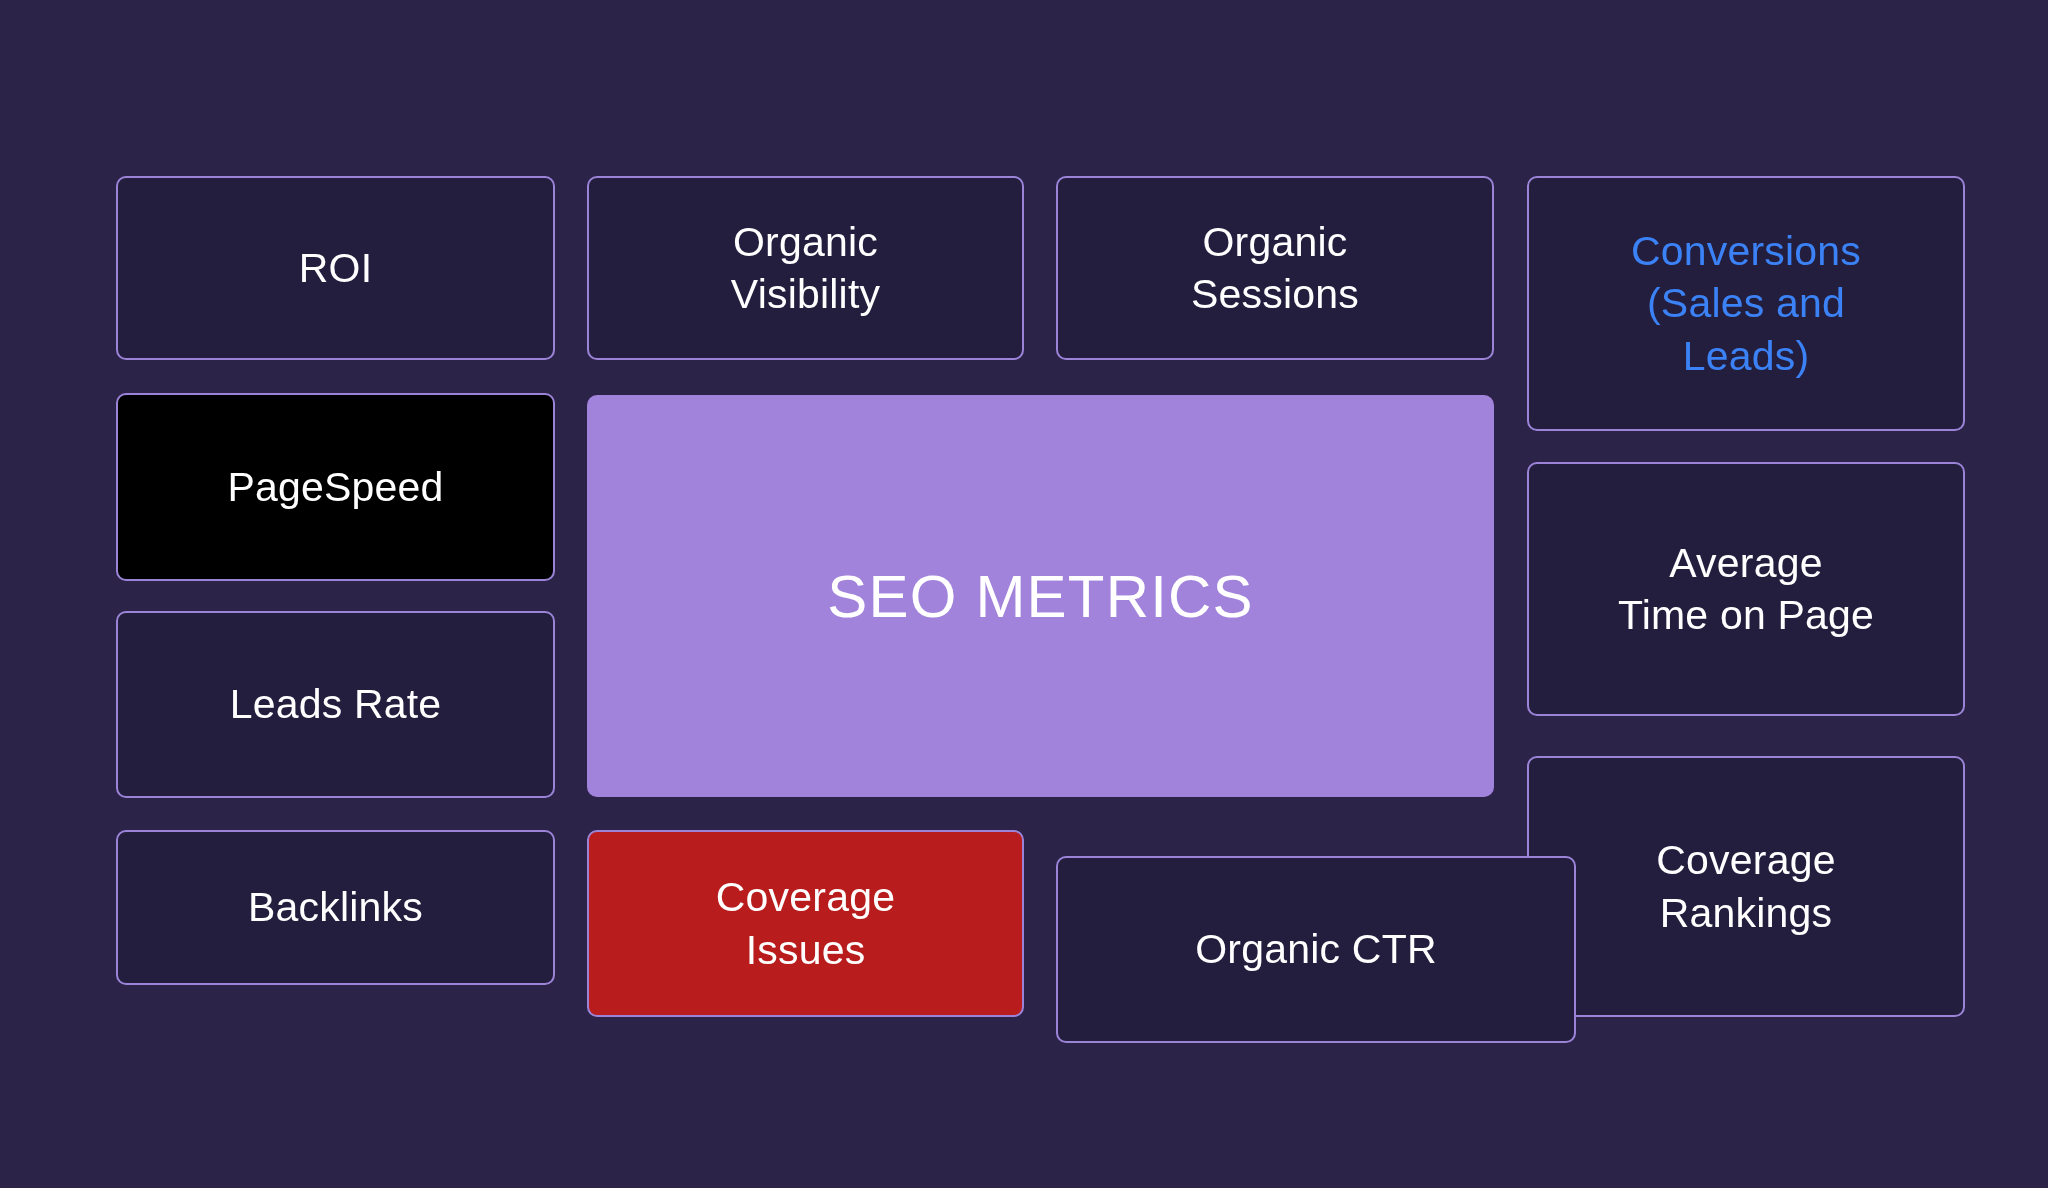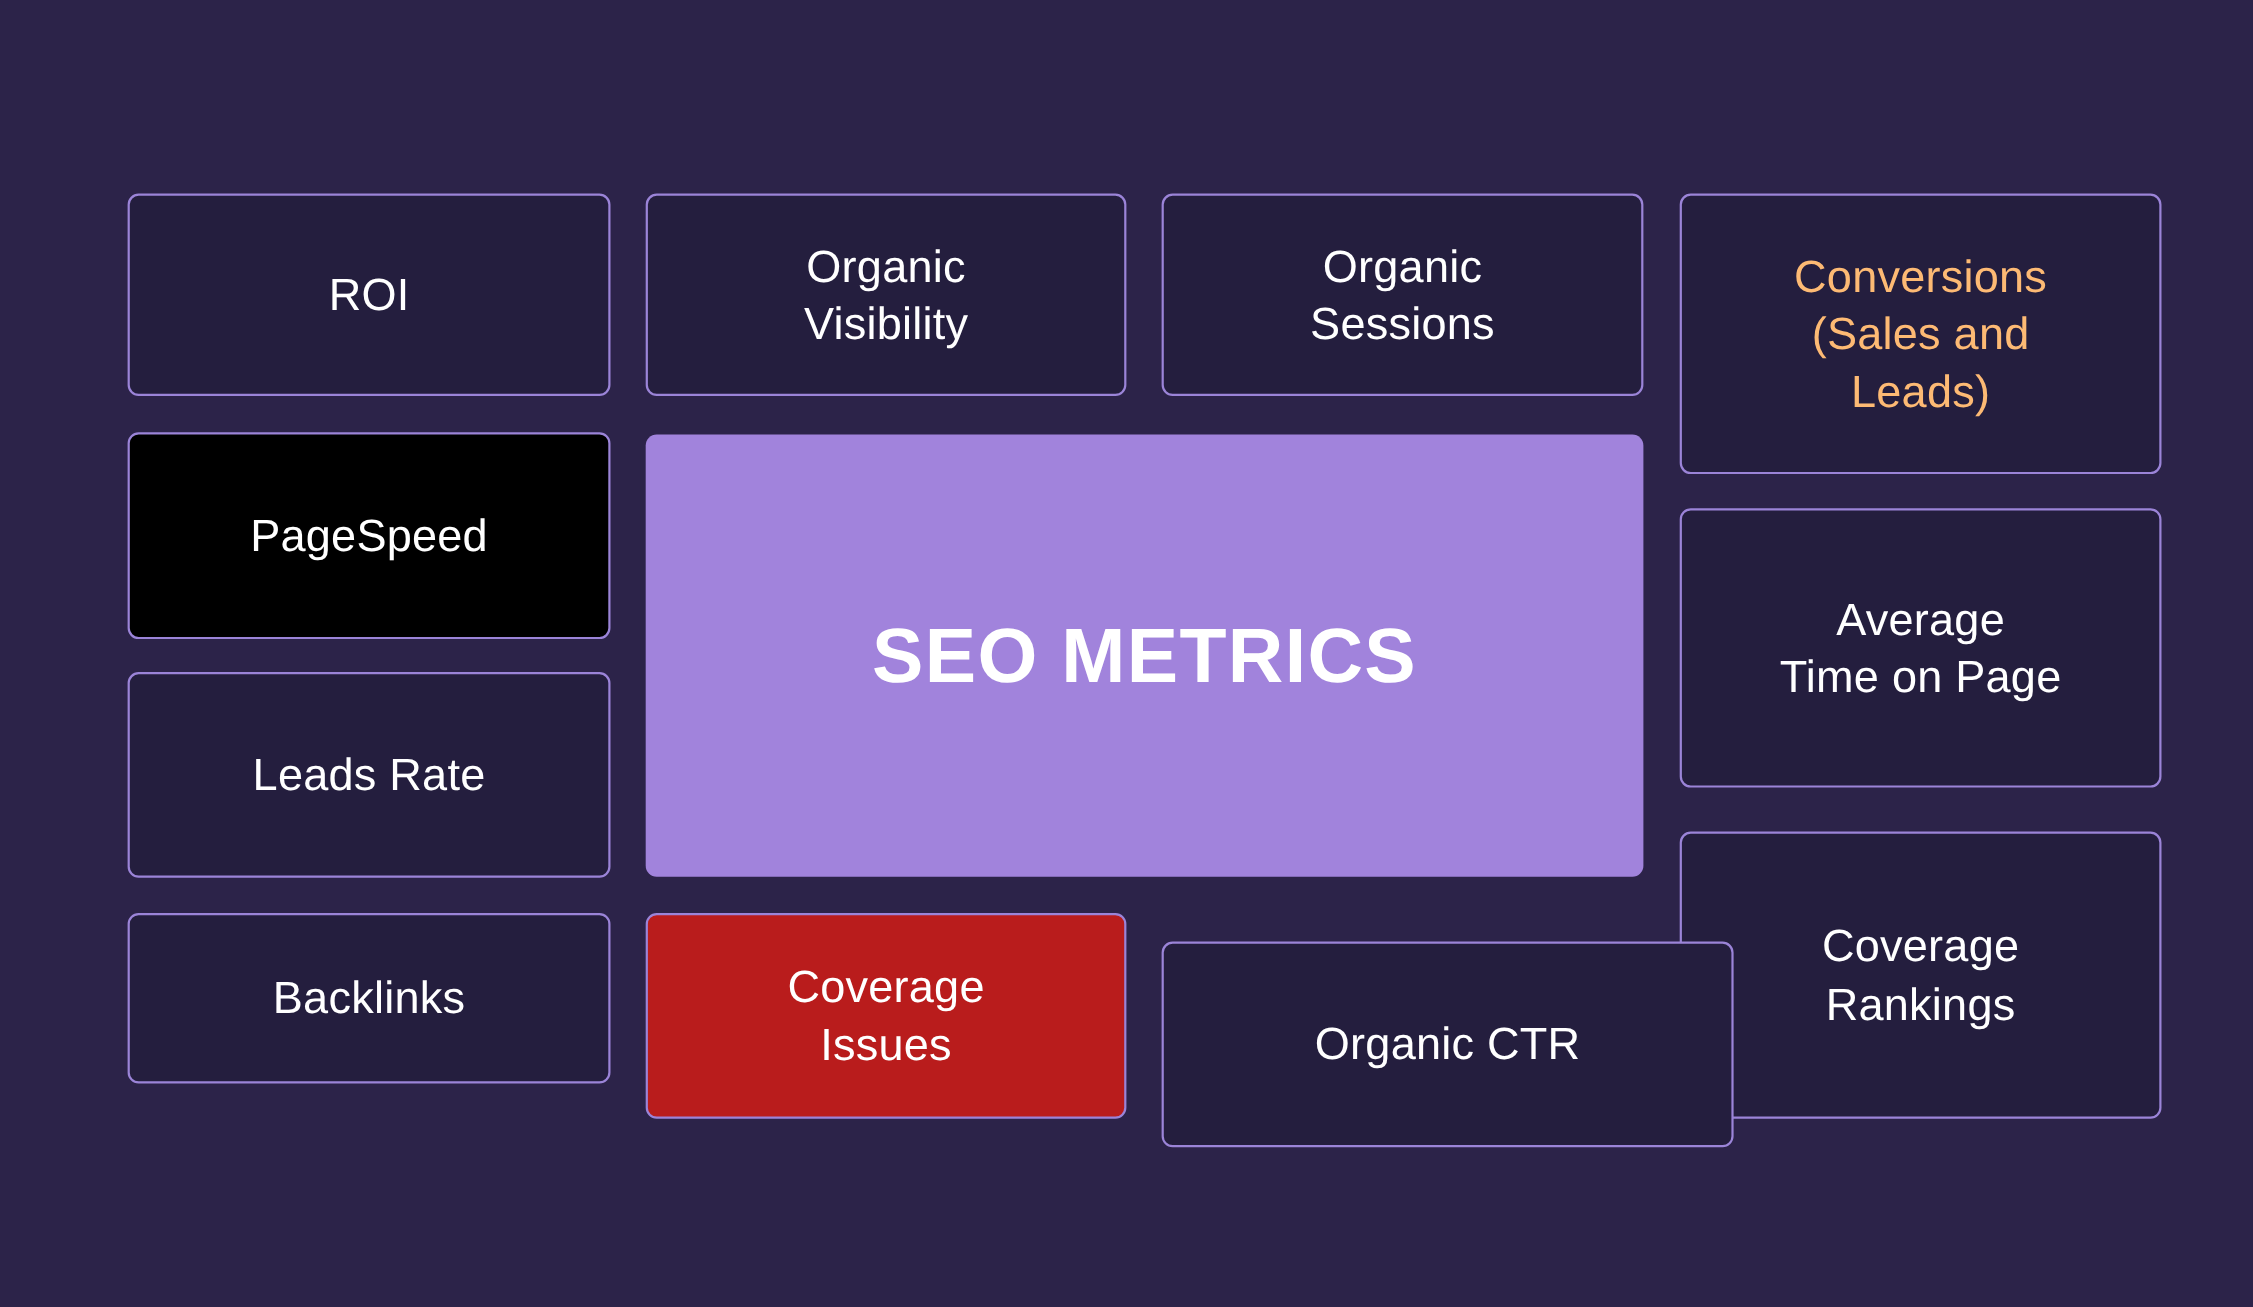--- a/index.html
+++ b/index.html
@@ -51,22 +51,22 @@
   .hub {
     position: absolute;
     display: flex;
     align-items: center;
     justify-content: center;
     text-align: center;
     background: #A183DC;
     border: none;
     border-radius: 10px;
     color: #FFFFFF;
-    font-size: 70px;
-    font-weight: 700;
+    font-size: 60px;
+    font-weight: 400;
     letter-spacing: 1.2px;
   }
 </style>
 </head>
 <body style="background: rgb(44, 35, 73);">
 
 <div id="canvas" style="background: rgb(44, 35, 73);">
 
   <div class="card" style="left: 116px; top: 176px; width: 439px; height: 184px; background: rgb(36, 30, 62); border-color: rgb(155, 132, 216); color: rgb(255, 255, 255);">
     <span class="label">ROI</span>
@@ -75,21 +75,21 @@
   <div class="card" style="left: 587px; top: 176px; width: 437px; height: 184px; background: rgb(36, 30, 62); border-color: rgb(155, 132, 216); color: rgb(255, 255, 255);">
     <span class="label">Organic
 Visibility</span>
   </div>
 
   <div class="card" style="left: 1056px; top: 176px; width: 438px; height: 184px; background: rgb(36, 30, 62); border-color: rgb(155, 132, 216); color: rgb(255, 255, 255);">
     <span class="label">Organic
 Sessions</span>
   </div>
 
-  <div class="card" style="left: 1527px; top: 176px; width: 438px; height: 255px; background: rgb(36, 30, 62); border-color: rgb(155, 132, 216); color: #fdba74;">
+  <div class="card" style="left: 1527px; top: 176px; width: 438px; height: 255px; background: rgb(36, 30, 62); border-color: rgb(155, 132, 216); color: #3b82f6;">
     <span class="label">Conversions
 (Sales and
 Leads)</span>
   </div>
 
   <div class="card" style="left: 116px; top: 393px; width: 439px; height: 188px; background: #000000; border-color: rgb(155, 132, 216); color: rgb(255, 255, 255);">
     <span class="label">PageSpeed</span>
   </div>
 
   <div class="hub" style="left: 587px; top: 395px; width: 907px; height: 402px; background: rgb(161, 131, 220); color: rgb(255, 255, 255);">

